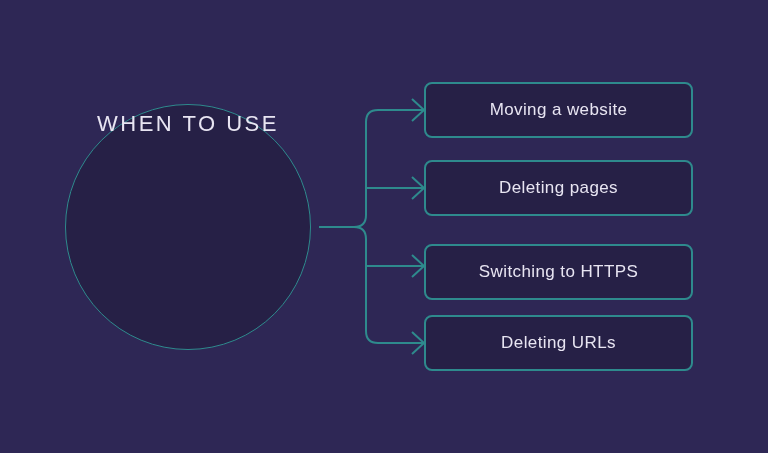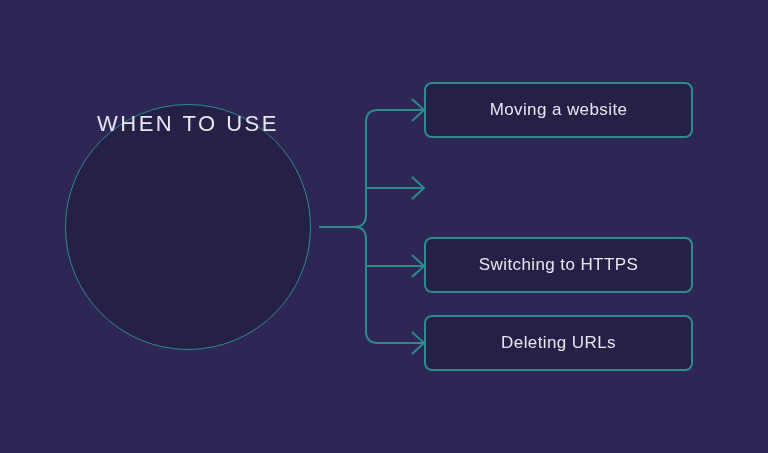--- a/index.html
+++ b/index.html
@@ -48,21 +48,21 @@
     border-radius:8px;
     box-sizing:border-box;
     display:flex;align-items:center;justify-content:center;
     color:var(--text);
     font-size:17px;
     letter-spacing:0.4px;
     font-weight:400;
   }
   .box1{top:82px;}
   .box2{top:160px;}
-  .box3{top:237px;align-items:center;}
+  .box3{top:244px;align-items:center;}
   .box4{top:315px;}
 </style>
 </head>
 <body>
 
 <div class="stage">
 
   <svg class="connectors" viewBox="0 0 768 453" aria-hidden="true">
     <path d="M319 227 H354 Q366 227 366 215 V122 Q366 110 378 110 H423
              M354 227 Q366 227 366 239 V331 Q366 343 378 343 H423
@@ -76,20 +76,23 @@
 
   <div class="circle">
     <div class="circle-text">
       <span>WHEN TO USE</span>
     </div>
   </div>
 
   <div class="box box1">
     <span>Moving a website</span>
   </div>
+  <div class="box box2">
+    <span>Deleting pages</span>
+  </div>
   <div class="box box3">
     <span>Switching to HTTPS</span>
   </div>
   <div class="box box4">
     <span>Deleting URLs</span>
   </div>
 
 </div>
 
 </body></html>

